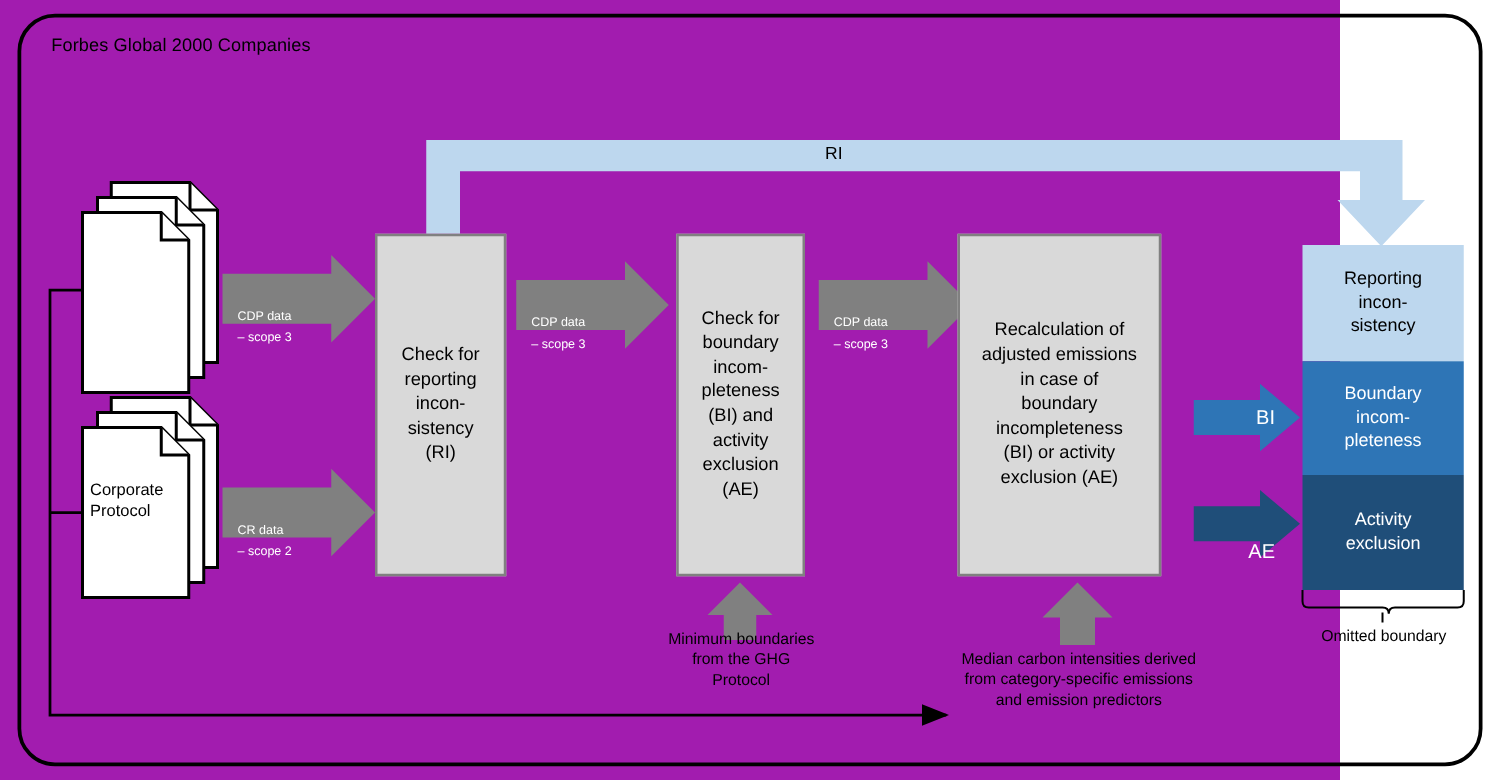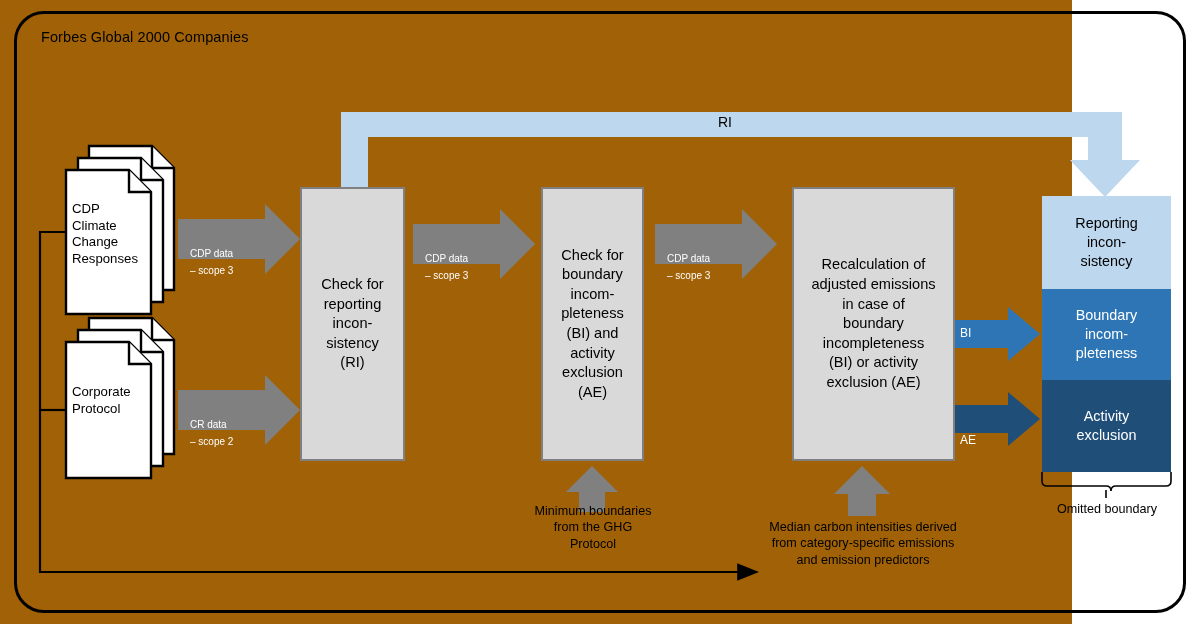--- a/index.html
+++ b/index.html
@@ -8,21 +8,21 @@
     background: #ffffff;
   }
   body {
     font-family: "Liberation Sans", sans-serif;
     width: 1200px; height: 624px;
     position: relative; overflow: hidden;
   }
   #stage {
     position: relative;
     width: 1072px; height: 624px;
-    background: #a16207;
+    background: #a21caf;
   }
   .frame {
     position: absolute;
     left: 14px; top: 11px;
     width: 1172px; height: 602px;
     border: 3px solid #000000;
     border-radius: 30px;
     background: transparent;
   }
   .frame-title {
@@ -86,39 +86,38 @@
     white-space: pre-line;
   }
   .seg.light { background: #bdd7ee; color: #000000; }
   .seg.mid   { background: #2e75b6; color: #ffffff; }
   .seg.dark  { background: #1f4e79; color: #ffffff; }
 
   
   .blabel {
     position: absolute;
     color: #ffffff;
-    font-size: 12px;
+    font-size: 16px;
     z-index: 3;
-    text-align: left;
+    text-align: right;
   }
 
   
   .caption {
     position: absolute;
     font-size: 12.6px;
     line-height: 16.4px;
     color: #000;
     text-align: center;
     white-space: pre-line;
   }
   .ri-label {
     position: absolute;
     font-size: 14px;
     color: #000;
-    text-align: center;
   }
 </style>
 </head>
 <body>
 
 <div id="stage">
 
   <div class="frame"></div>
   <div class="frame-title">Forbes Global 2000 Companies</div>
 
@@ -182,24 +181,20 @@
     <g>
       <path d="M955,405 L1008,405 L1008,392 L1040,419 L1008,446 L1008,433 L955,433 Z" fill="#1f4e79"></path>
     </g>
 
     <g>
       <path d="M1042,472 L1042,481 Q1042,486 1047,486 L1106,486 Q1111,486 1111,491 Q1111,486 1116,486 L1166,486 Q1171,486 1171,481 L1171,472" fill="none" stroke="#000" stroke-width="1.6"></path>
       <path d="M1106,490 L1106,498" fill="none" stroke="#000" stroke-width="1.6"></path>
     </g>
   </svg>
 
-  <div class="doclabel" style="left:72px; top:201px; width:80px;">CDP
-Climate
-Change
-Responses</div>
   <div class="doclabel" style="left:72px; top:384px; width:80px;">Corporate
 Protocol</div>
 
   <div class="garrow" style="left:178px; top:219px; width:110px; height:40px;">
     <span class="gtxt">CDP data
 – scope 3</span>
   </div>
   <div class="garrow" style="left:178px; top:390px; width:110px; height:40px;">
     <span class="gtxt">CR data
 – scope 2</span>
@@ -219,21 +214,21 @@
 sistency
 (RI)</div>
   <div class="pbox" style="left:541px; top:187px; width:103px; height:274px;">Check for
 boundary
 incom-
 pleteness
 (BI) and
 activity
 exclusion
 (AE)</div>
-  <div class="pbox" style="left:792px; top:187px; width:163px; height:274px;">Recalculation of
+  <div class="pbox" style="left:766px; top:187px; width:163px; height:274px;">Recalculation of
 adjusted emissions
 in case of
 boundary
 incompleteness
 (BI) or activity
 exclusion  (AE)</div>
 
   <div class="ri-label" style="left:660px; top:114px; width:130px;">RI</div>
 
   <div class="blabel" style="left:960px; top:326px; width:60px;">BI</div>

